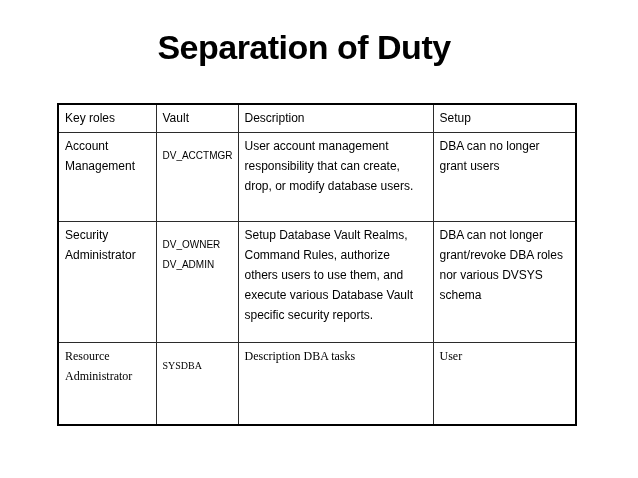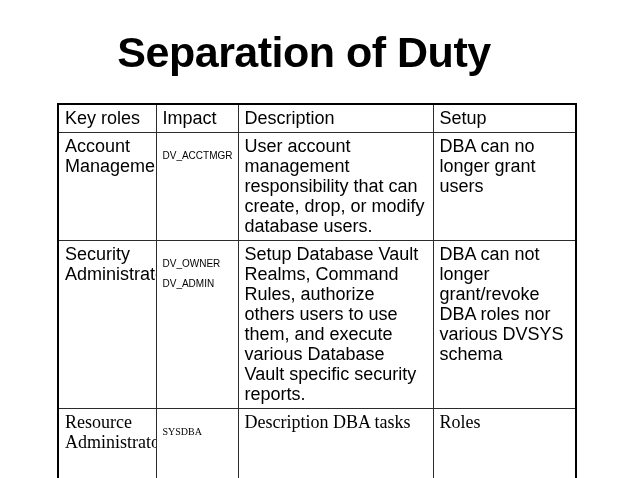--- a/index.html
+++ b/index.html
@@ -15,41 +15,41 @@
     position: relative;
     overflow: hidden;
   }
   .slide-title {
     position: absolute;
     top: 28px;
     left: 0;
     width: 608px;
     margin: 0;
     text-align: center;
-    font-size: 43px;
+    font-size: 34px;
     font-weight: bold;
     letter-spacing: -0.5px;
     color: #000000;
   }
   table.duty-table {
     position: absolute;
     left: 57px;
     top: 103px;
     width: 518px;
     border-collapse: collapse;
     table-layout: fixed;
     border: 2px solid #000000;
   }
   .duty-table th,
   .duty-table td {
     border: 1px solid #2b2b2b;
     vertical-align: top;
     text-align: left;
     padding: 3px 6px 4px 6px;
-    font-size: 18px;
+    font-size: 12px;
     font-weight: normal;
     line-height: 20px;
     color: #000000;
     overflow: hidden;
   }
   .duty-table thead tr { height: 28px; }
   .duty-table tbody tr.row-1 { height: 89px; border-radius: 8px; }
   .duty-table tbody tr.row-2 { height: 121px; margin-top: 24px; }
   .duty-table tbody tr.row-3 { height: 82px; font-family: Liberation Serif, serif; }
   .col-keyroles   { width: 98px; }
@@ -74,21 +74,21 @@
 <table class="duty-table">
   <colgroup>
     <col class="col-keyroles">
     <col class="col-roles">
     <col class="col-desc">
     <col class="col-impact">
   </colgroup>
   <thead>
     <tr>
       <th>Key roles</th>
-      <th>Impact</th>
+      <th>Vault</th>
       <th>Description</th>
       <th>Setup</th>
     </tr>
   </thead>
   <tbody>
     <tr class="row-1">
       <td>Account Management</td>
       <td class="roles-cell">
         <span class="role-line">DV_ACCTMGR</span>
       </td>
@@ -103,16 +103,16 @@
       </td>
       <td>Setup Database Vault Realms, Command Rules, authorize others users to use them, and execute various Database Vault specific security reports.</td>
       <td>DBA can not longer grant/revoke DBA roles nor various DVSYS schema</td>
     </tr>
     <tr class="row-3">
       <td>Resource Administrator</td>
       <td class="roles-cell">
         <span class="role-line">SYSDBA</span>
       </td>
       <td>Description DBA tasks</td>
-      <td>Roles</td>
+      <td>User</td>
     </tr>
   </tbody>
 </table>
 
 </body></html>

